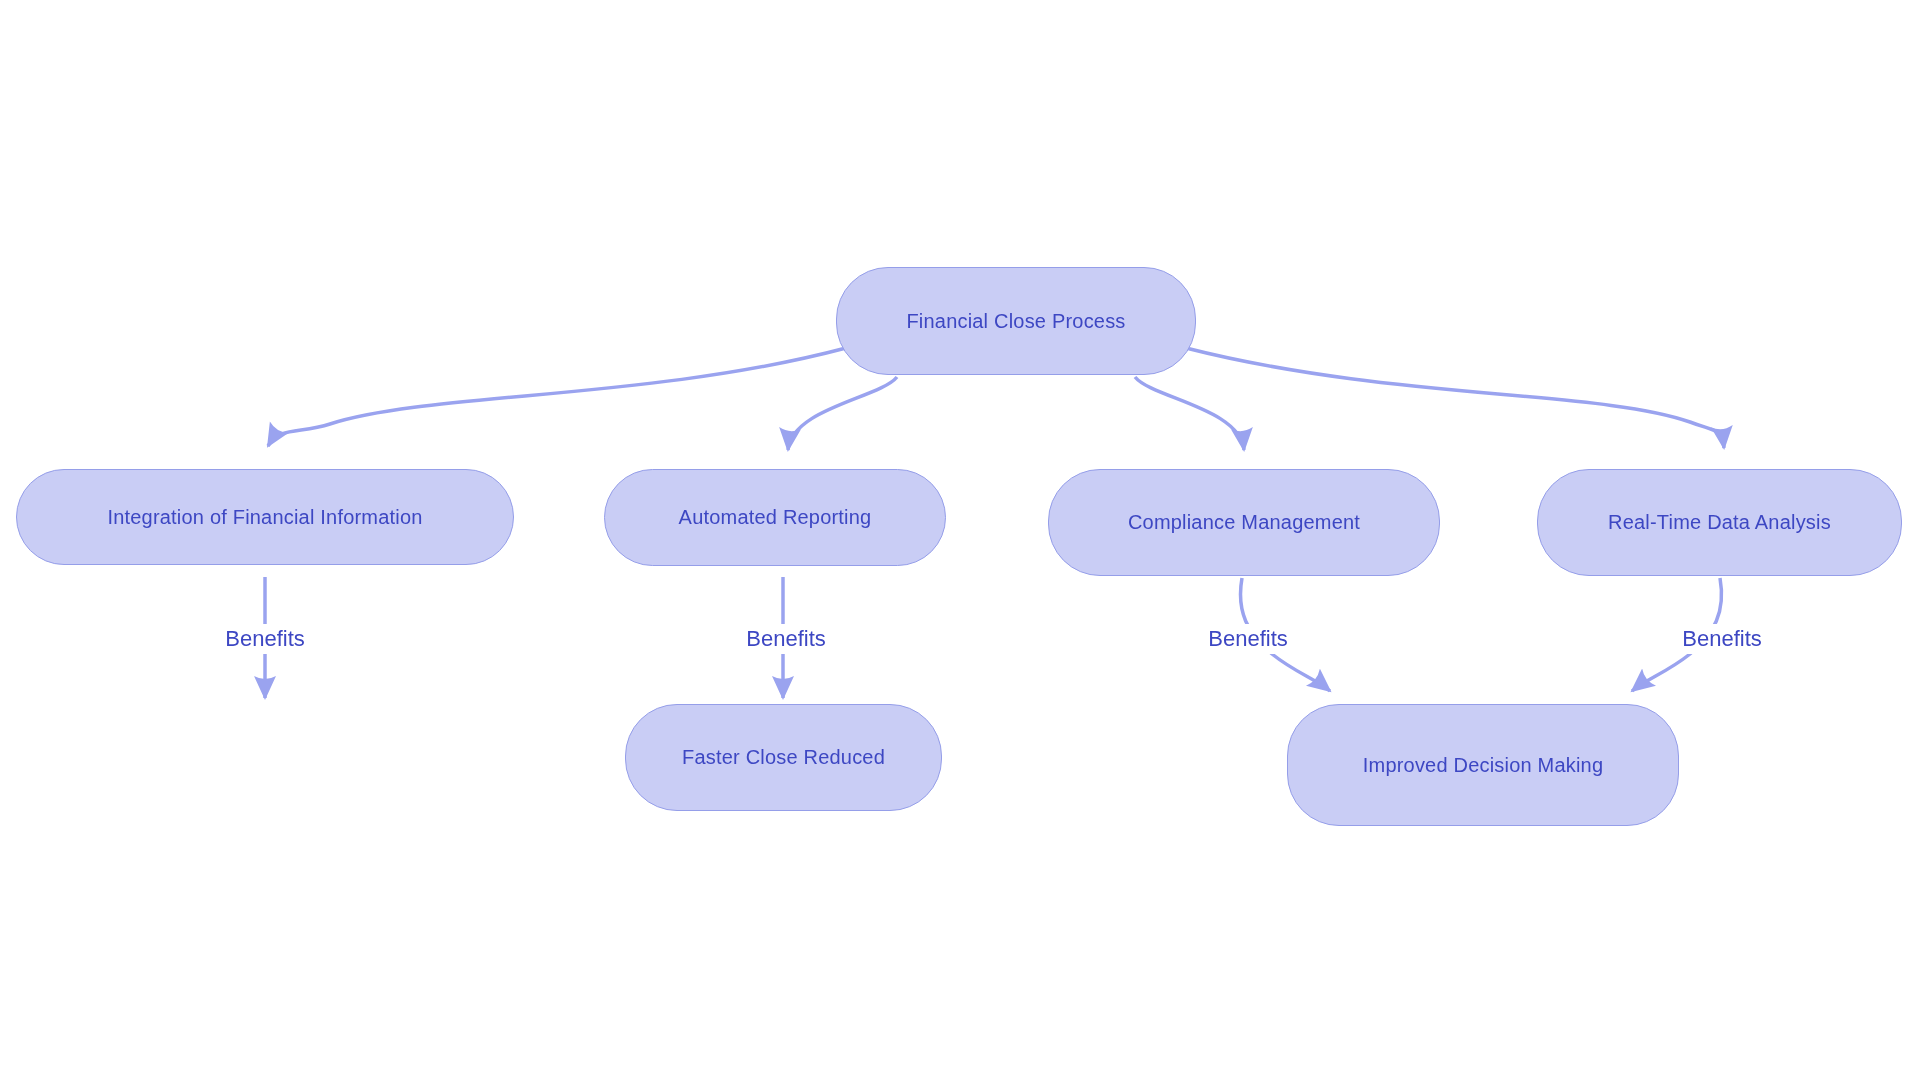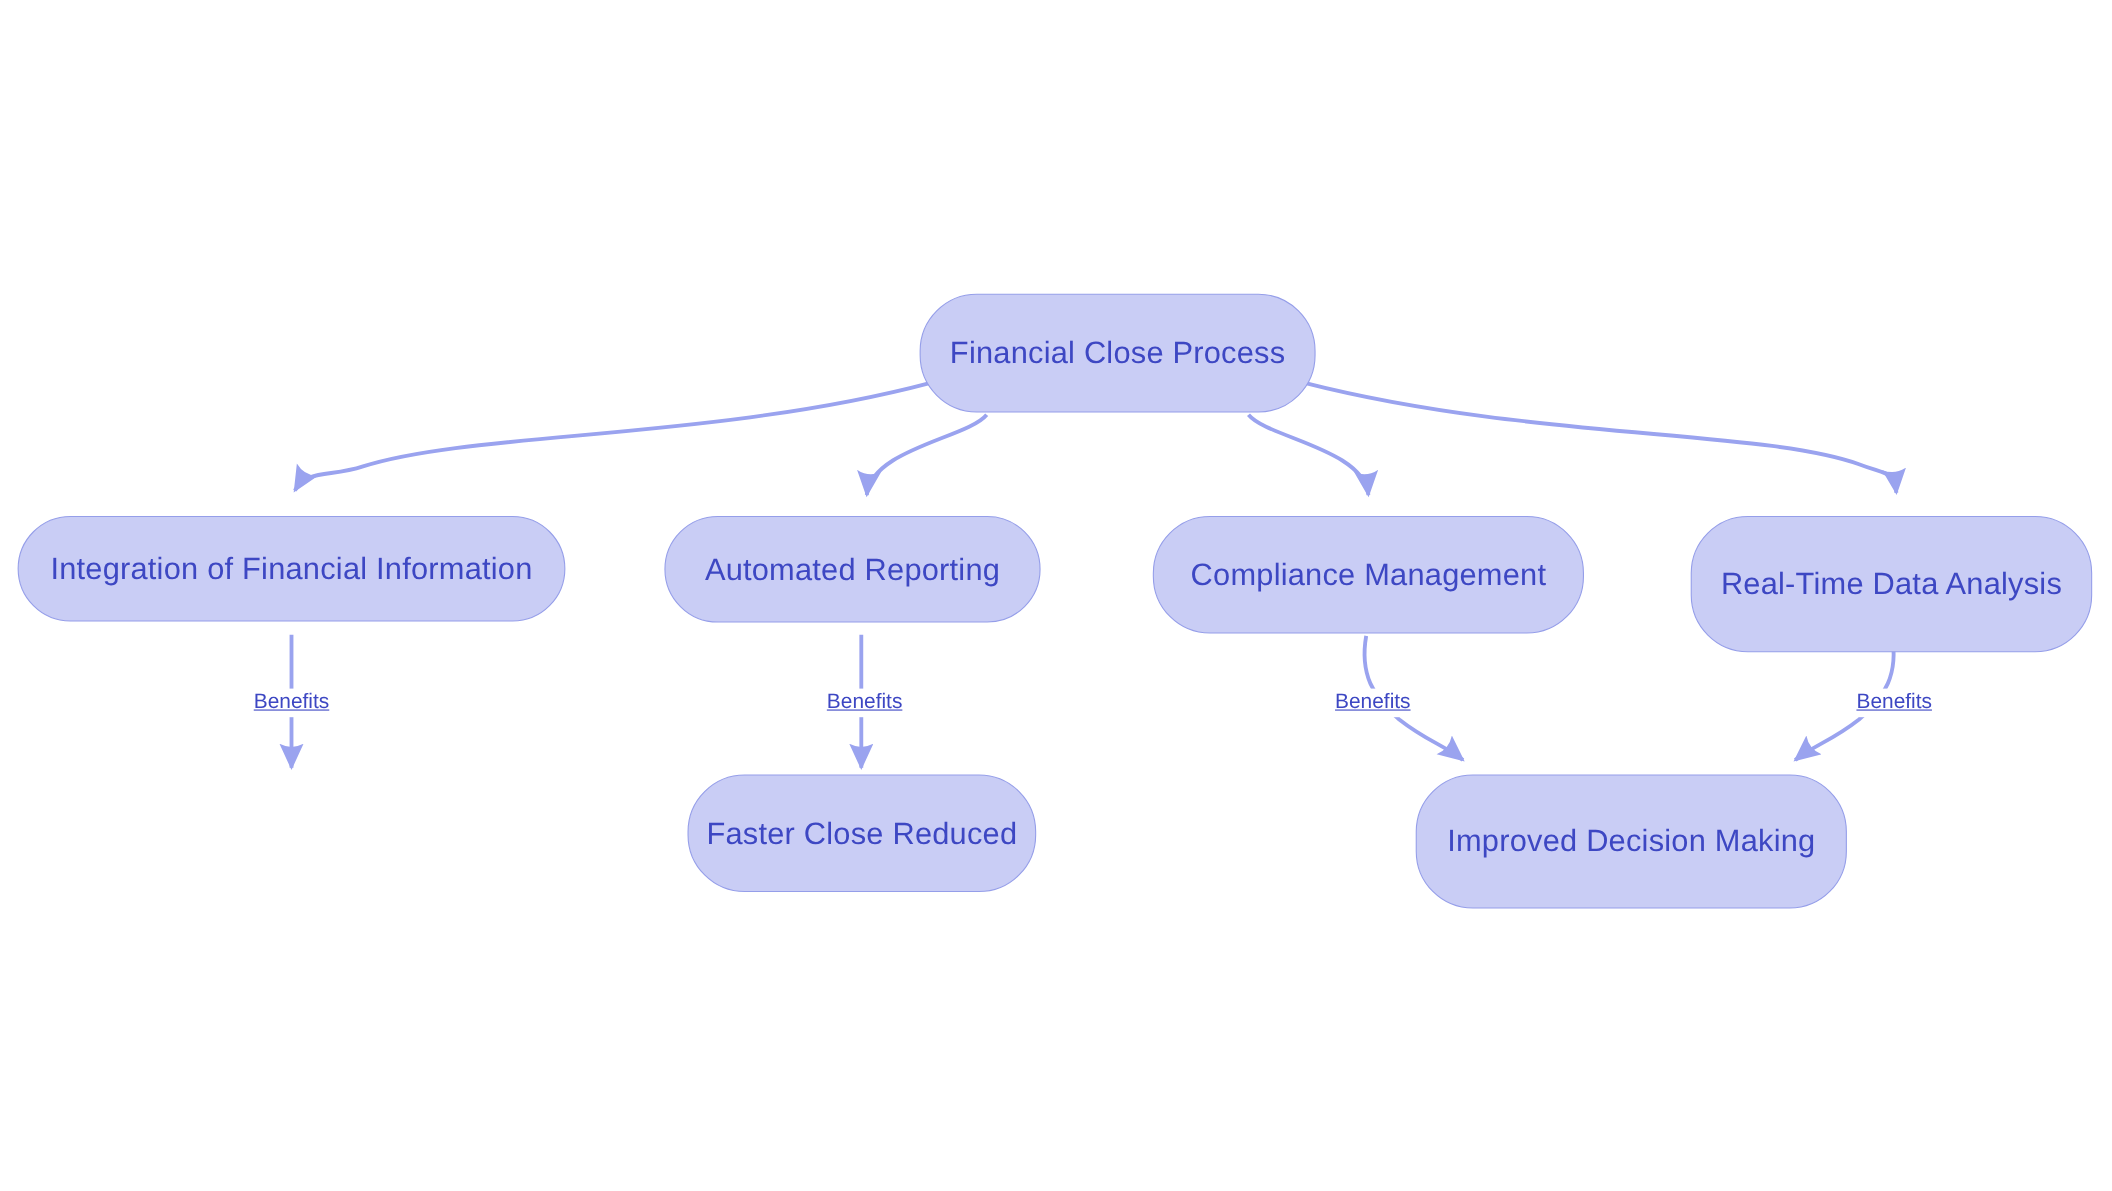--- a/index.html
+++ b/index.html
@@ -35,34 +35,33 @@
   .arrow-head { fill: var(--edge-color); }
   .node {
     position: absolute;
     background: var(--node-fill);
     border: 1.6px solid var(--node-border);
     border-radius: 52px;
     display: flex;
     align-items: center;
     justify-content: center;
     color: var(--text-color);
-    font-size: 28px;
+    font-size: 20px;
     letter-spacing: 0.2px;
     white-space: nowrap;
     text-align: right;
   }
   .edge-label {
     position: absolute;
     transform: translate(-50%, -50%);
     background: var(--bg-color);
     color: var(--text-color);
-    font-size: 19px;
+    font-size: 22px;
     padding: 2px 10px;
     white-space: nowrap;
-    text-decoration: underline;
   }
 </style>
 </head>
 <body>
 
 <div class="canvas">
 
   <svg class="edge-layer" viewBox="0 0 1920 1083" xmlns="http://www.w3.org/2000/svg">
     <defs>
       <marker id="arrow" markerUnits="userSpaceOnUse" markerWidth="26" markerHeight="24" refX="22" refY="11" orient="auto">
@@ -88,21 +87,21 @@
   </svg>
 
   <div class="node" style="left:836px; top:267px; width:360px; height:108px;">Financial Close Process</div>
 
   <div class="node" style="left:16px; top:469px; width:498px; height:96px;">Integration of Financial Information</div>
 
   <div class="node" style="left:604px; top:469px; width:342px; height:97px;">Automated Reporting</div>
 
   <div class="node" style="left:1048px; top:469px; width:392px; height:107px;">Compliance Management</div>
 
-  <div class="node" style="left:1537px; top:469px; width:365px; height:124px;">Real-Time Data Analysis</div>
+  <div class="node" style="left:1537px; top:469px; width:365px; height:107px;">Real-Time Data Analysis</div>
 
 
   <div class="node" style="left:625px; top:704px; width:317px; height:107px;">Faster Close Reduced</div>
 
   <div class="node" style="left:1287px; top:704px; width:392px; height:122px;">Improved Decision Making</div>
 
   <div class="edge-label" style="left:265px; top:639px;">Benefits</div>
 
   <div class="edge-label" style="left:786px; top:639px;">Benefits</div>
 

